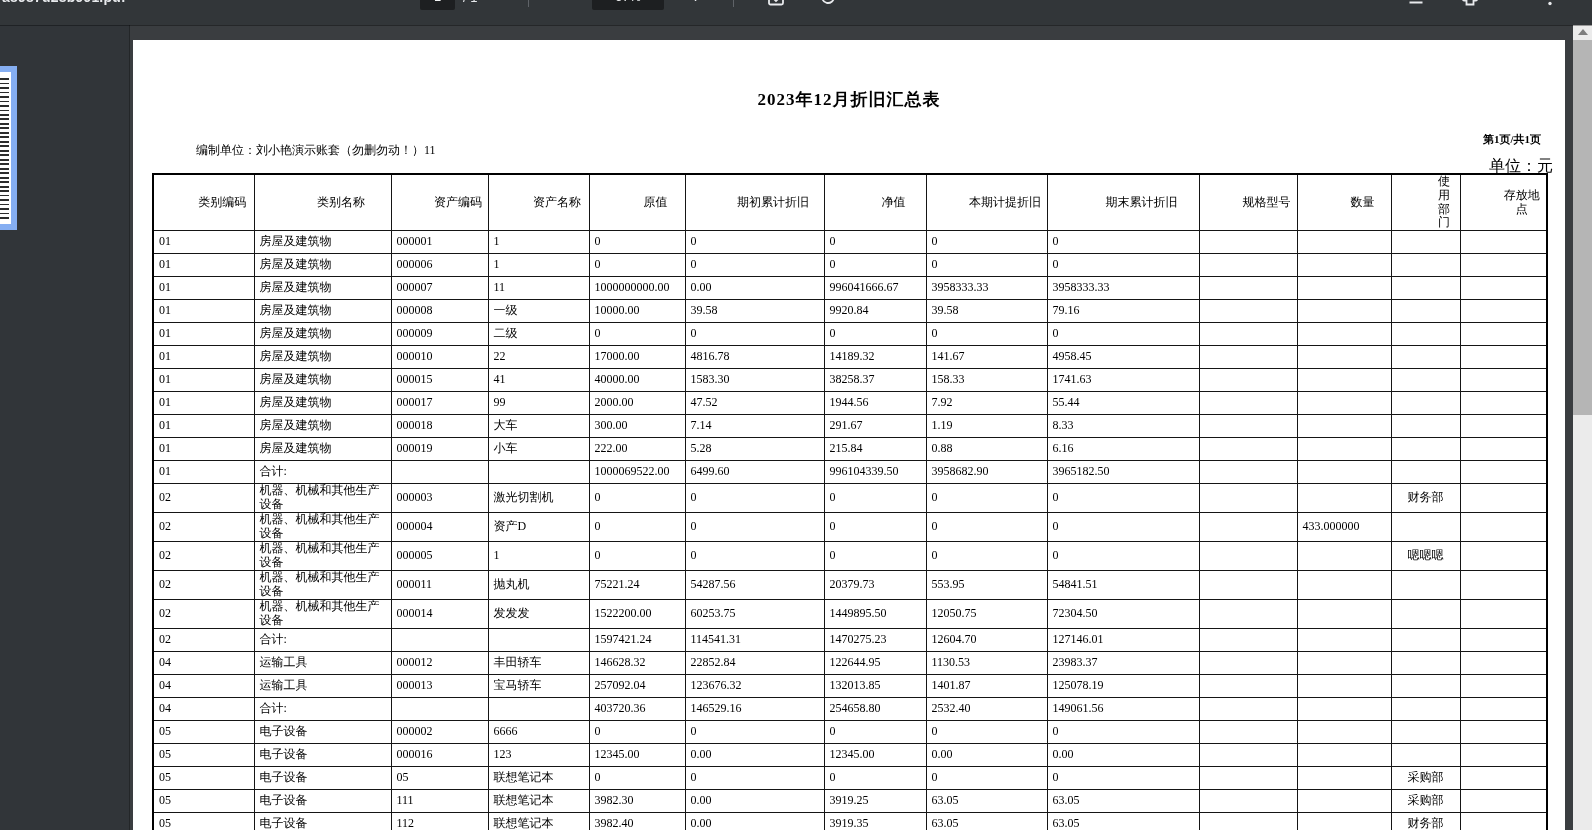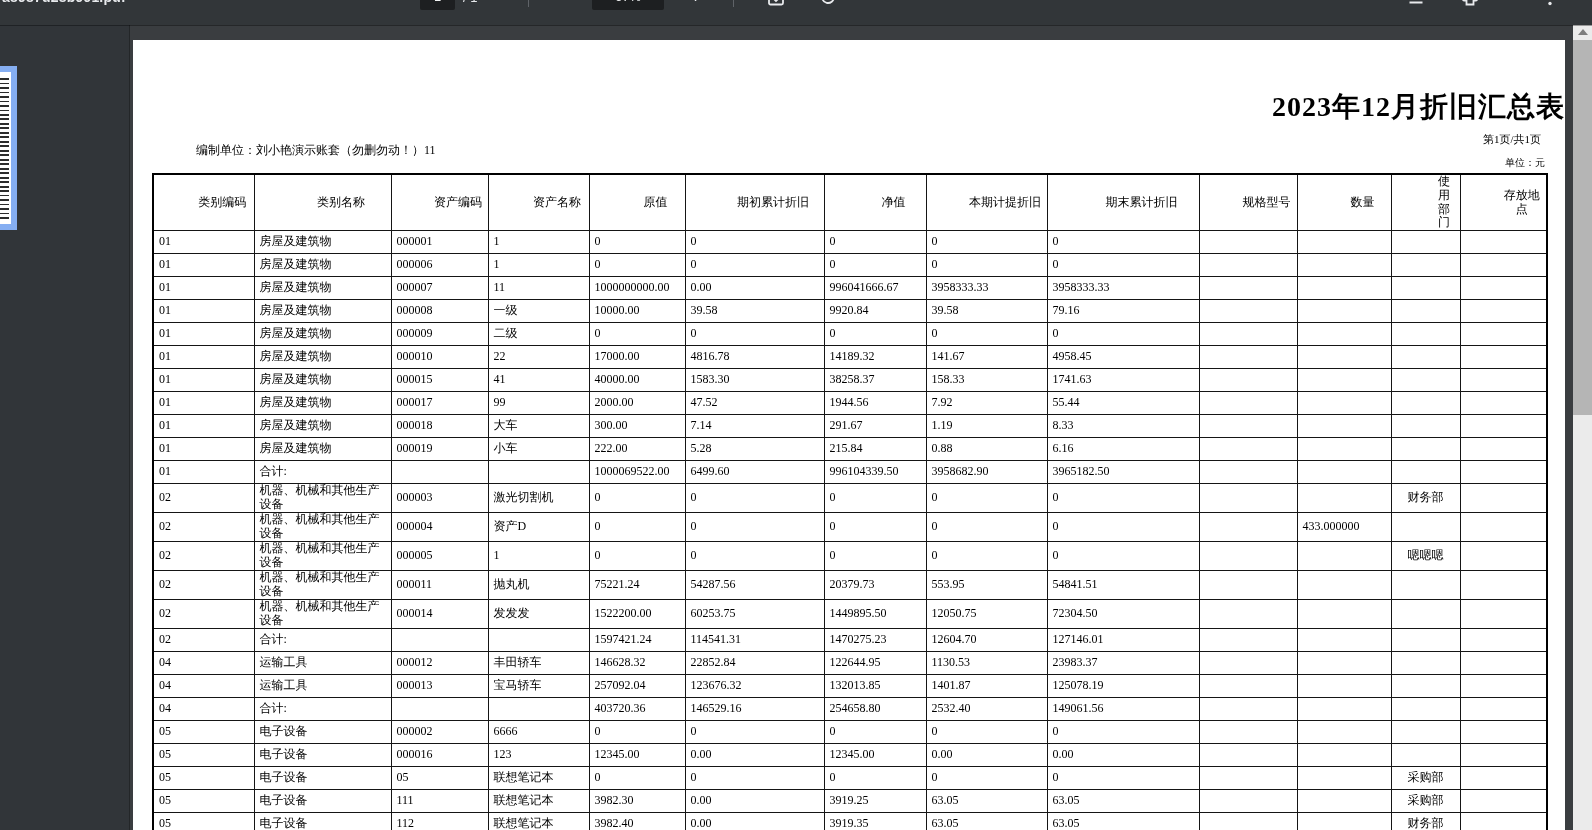--- a/index.html
+++ b/index.html
@@ -32,25 +32,25 @@
                     border:6px solid #85aef2; background:#ffffff; cursor:pointer; }
   .thumb-lines { position:absolute; inset:6px 2px 4px 2px;
                  background:repeating-linear-gradient(to bottom,#2c2c2c 0 1.5px,transparent 1.5px 4.5px); }
 
   
   .viewer-bg { position:absolute; top:25px; left:131px; width:1442px; height:805px; background:#3a3d40; }
 
   
   .page { position:absolute; top:40px; left:133px; width:1432px; height:900px;
           background:#ffffff; color:#000; font-family:"Liberation Serif",serif; }
-  .doc-title { position:absolute; top:48px; left:0; width:100%; text-align:right;
-               font-size:28px; font-weight:700; letter-spacing:1px; }
-  .page-info { position:absolute; top:92px; right:24px; font-size:11px; }
+  .doc-title { position:absolute; top:48px; left:0; width:100%; text-align:center;
+               font-size:17px; font-weight:700; letter-spacing:1px; }
+  .page-info { position:absolute; top:92px; right:24px; font-size:11px;font-weight:bold; }
   .prepared  { position:absolute; top:102px; left:19px; font-size:12px;margin-left:44px; }
-  .unit      { position:absolute; top:116px; right:20px; font-size:10px; }
+  .unit      { position:absolute; top:116px; right:12px; font-size:16px; }
 
   .table-wrap { position:absolute; top:133px; left:19px; }
   table.asset-table { border-collapse:collapse; table-layout:fixed; width:1394px;
                       font-size:12px; line-height:1.15; border:2px solid #000; }
   .asset-table th, .asset-table td { border:1px solid #151515; padding:0 5px;
                       overflow:hidden; vertical-align:middle; }
   .asset-table th { height:24px; font-weight:400; text-align:center;padding-left:42px; }
   tr.r-normal { height:23px; } tr.r-tall { height:29px; }
   td.c-dept { text-align:center; padding:4px 2px; }
 

